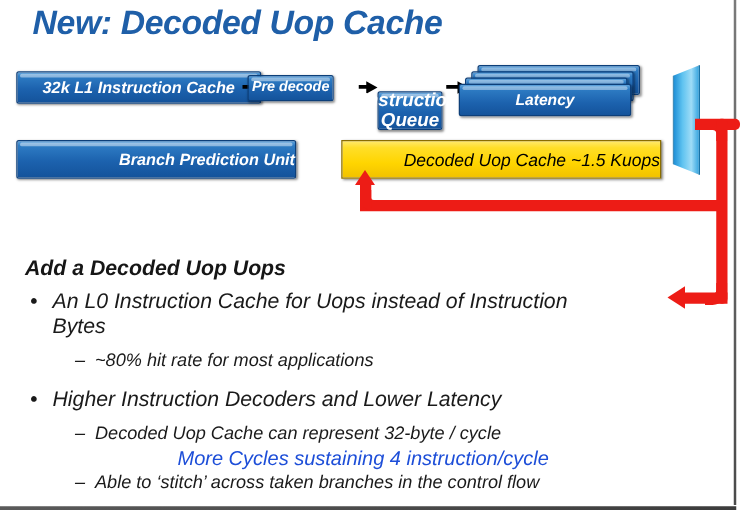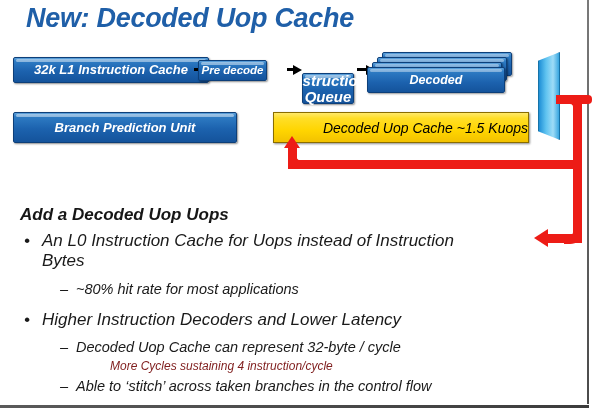--- a/index.html
+++ b/index.html
@@ -50,21 +50,21 @@
     box-sizing:border-box;
   }
   .blue-box::before{
     content:"";position:absolute;left:2px;right:2px;top:1px;height:3px;
     background:rgba(255,255,255,0.45);border-radius:2px;
   }
 
   #box-l1{left:13px;top:12px;width:196px;height:26px;font-size:13px;}
   #box-predecode{left:198px;top:15px;width:69px;height:21px;font-size:11.5px;}
   #box-iq{left:302px;top:8px;width:52px;height:31px;font-size:15px;margin-top:20px;}
-  #box-bpu{left:13px;top:67px;width:224px;height:31px;font-size:13px;}
+  #box-bpu{left:13px;top:67px;width:224px;height:31px;font-size:13px;justify-content:flex-end;}
 
   
   .dec-layer{
     position:absolute;
     background:linear-gradient(to bottom,#5FA3DC 0%,#2E7CC4 14%,#1C62AE 60%,#14539B 100%);
     border:1px solid #0d3f79;border-radius:2px;
     box-shadow:1px 1px 2px rgba(0,0,0,0.4);
     box-sizing:border-box;
   }
   #dec1{left:382px;top:7px;width:130px;height:24px;}
@@ -159,21 +159,21 @@
     position:absolute;font-size:17px;color:#1a1a1a;line-height:1.18;
   }
   .b1 .bullet{
     position:absolute;left:-18px;top:0px;font-size:17px;
   }
   .b2{
     position:absolute;font-size:14.5px;color:#1a1a1a;line-height:1.2;
   }
   .b2 .dash{position:absolute;left:-16px;top:0px;}
   .b3{
-    position:absolute;font-size:12px;color:#7f1d1d;
+    position:absolute;font-size:16px;color:#1d4ed8;margin-left:32px;
   }
 
   #bullet1{left:42px;top:26px;width:440px;}
   #sub1{left:76px;top:76px;width:400px;}
   #bullet2{left:42px;top:105px;width:460px;}
   #sub2{left:76px;top:134px;width:420px;}
   #sub2b{left:110px;top:154px;width:420px;}
   #sub3{left:76px;top:173px;width:470px;}
 
   
@@ -216,21 +216,21 @@
     </div>
 
     <div class="conn" id="conn3">
       <span class="head"></span>
     </div>
 
     <div class="dec-layer" id="dec1"></div>
     <div class="dec-layer" id="dec2"></div>
     <div class="dec-layer" id="dec3"></div>
     <div class="dec-layer" id="dec4">
-      <span>Decoded</span>
+      <span>Latency</span>
     </div>
 
     <div class="blue-box" id="box-bpu">
       <span>Branch Prediction Unit</span>
     </div>
 
     <div id="box-uop">
       <span>Decoded Uop Cache ~1.5 Kuops</span>
     </div>
 

